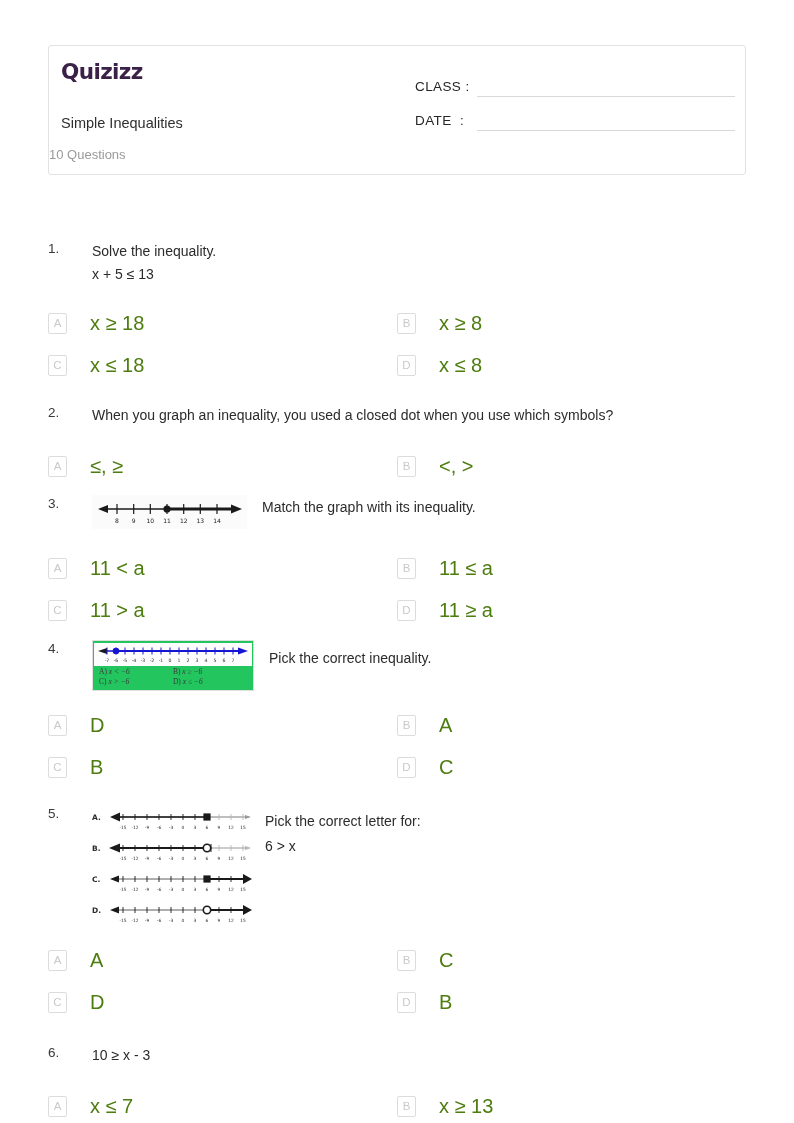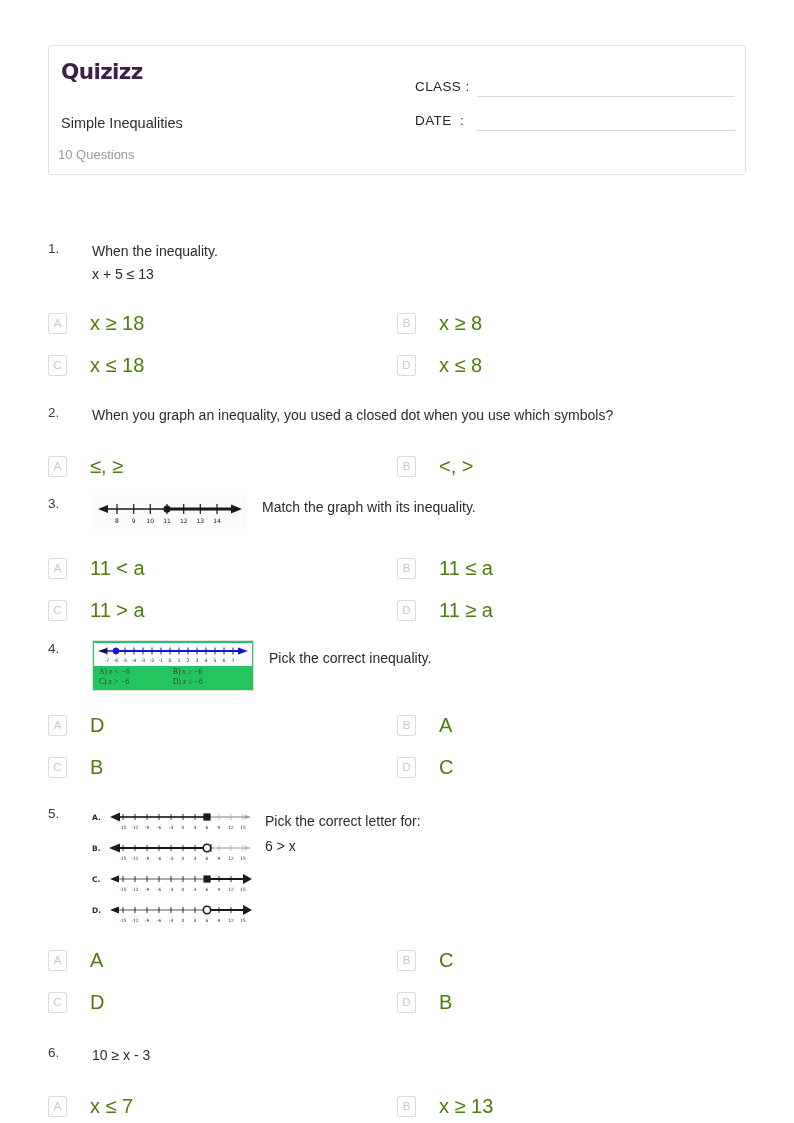--- a/index.html
+++ b/index.html
@@ -43,21 +43,21 @@
   }
   .quiz-title {
     position: absolute;
     left: 12px;
     top: 69px;
     font-size: 14.5px;
     color: #2f2f2f;
   }
   .quiz-count {
     position: absolute;
-    left: 9px;
+    left: 0;
     top: 101px;
     font-size: 13px;
     color: #9a9a9a;
   }
   .fields {
     position: absolute;
     left: 366px;
     top: 17px;
     width: 320px;
   }
@@ -182,21 +182,21 @@
         <span class="field-label">DATE  :</span>
         <span class="field-line"></span>
       </div>
     </div>
   </div>
 
   <div class="q-block" style="top:240px">
     <div class="q-head">
       <div class="q-num">1.</div>
       <div class="q-body">
-        <div class="q-text">When the inequality.</div>
+        <div class="q-text">Solve the inequality.</div>
         <div class="q-text">x + 5 ≤ 13</div>
       </div>
     </div>
     <div class="options" style="margin-top:20px">
       <div class="opt">
         <span class="opt-letter">A</span>
         <span class="opt-text">x ≥ 18</span>
       </div>
       <div class="opt">
         <span class="opt-letter">B</span>

